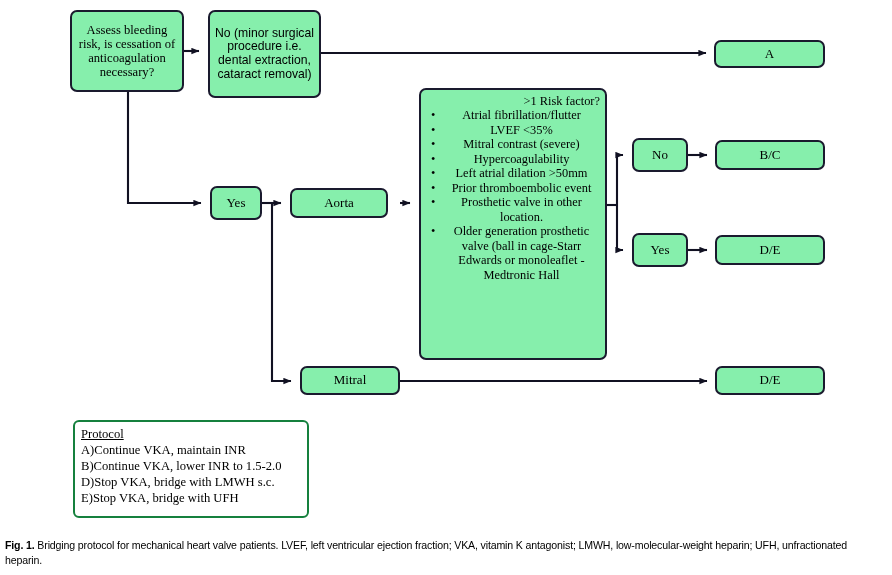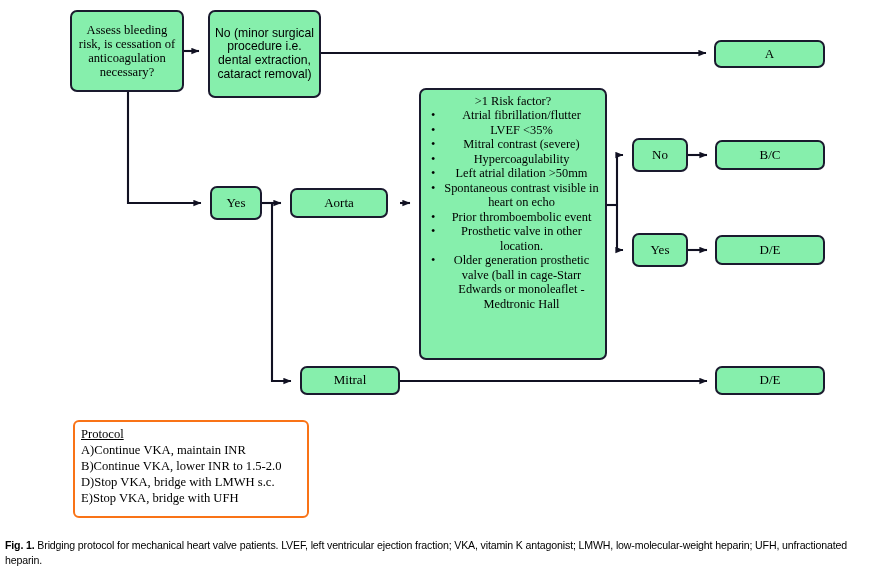--- a/index.html
+++ b/index.html
@@ -72,21 +72,21 @@
 
   .node-risk {
     left: 419px; top: 88px;
     width: 188px; height: 272px;
     font-size: 12.4px;
     display: block;
     padding: 4px 5px 4px 5px;
     text-align: left;
   }
   .node-risk .risk-title {
-    text-align: center;
+    text-align: right;
     font-weight: normal;
     margin-bottom: 0px;
     line-height: 1.15;
   }
   .node-risk ul {
     margin: 0;
     padding: 0 0 0 17px;
     list-style: none;
   }
   .node-risk li {
@@ -143,21 +143,21 @@
     left: 715px; top: 366px;
     width: 110px; height: 29px;
     font-size: 13px;
   }
 
   .legend {
     position: absolute;
     left: 73px; top: 420px;
     width: 236px; height: 98px;
     box-sizing: border-box;
-    border: 2px solid #f97316;
+    border: 2px solid #15803d;
     border-radius: 6px;
     background: #ffffff;
     padding: 4px 6px;
     font-family: "Liberation Serif", serif;
     font-size: 12.6px;
     line-height: 1.28;
   }
   .legend-title {
     text-decoration: underline;
   }
@@ -229,21 +229,20 @@
   </div>
 
   <div class="node node-risk">
     <div class="risk-title">&gt;1 Risk factor?</div>
     <ul>
       <li>Atrial fibrillation/flutter</li>
       <li>LVEF &lt;35%</li>
       <li>Mitral contrast (severe)</li>
       <li>Hypercoagulability</li>
       <li>Left atrial dilation &gt;50mm</li>
-      <li>Spontaneous contrast visible in heart on echo</li>
       <li>Prior thromboembolic event</li>
       <li>Prosthetic valve in other location.</li>
       <li>Older generation prosthetic valve (ball in cage-Starr Edwards or monoleaflet -Medtronic Hall</li>
     </ul>
   </div>
 
   <div class="node node-no-branch">
     <span>No</span>
   </div>
 

